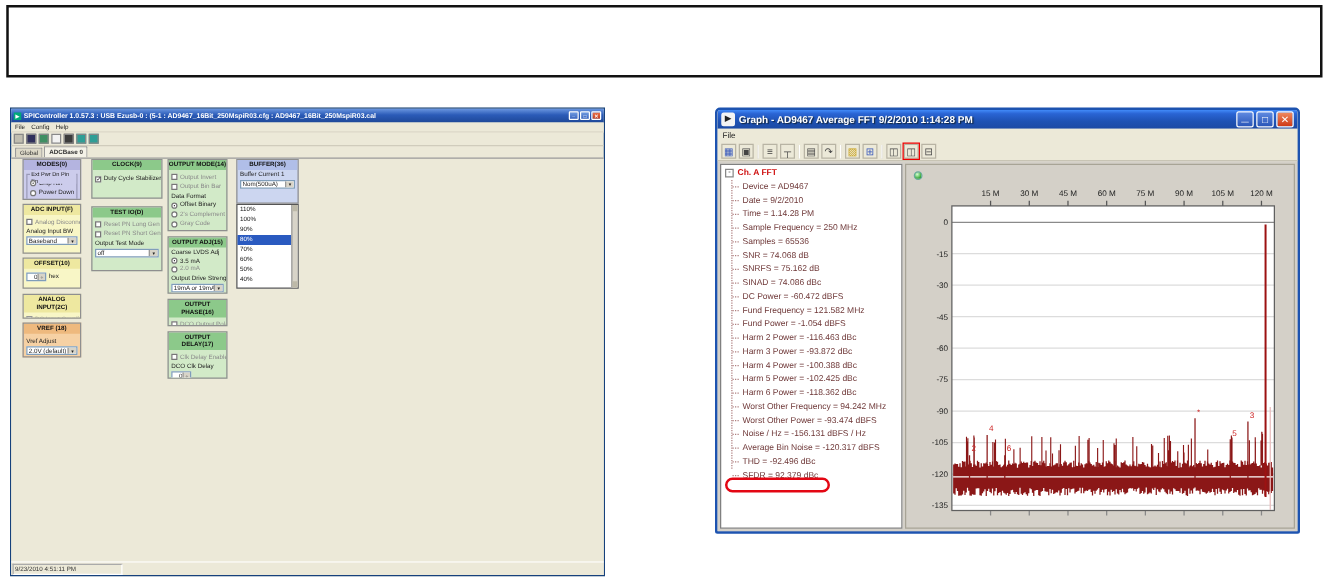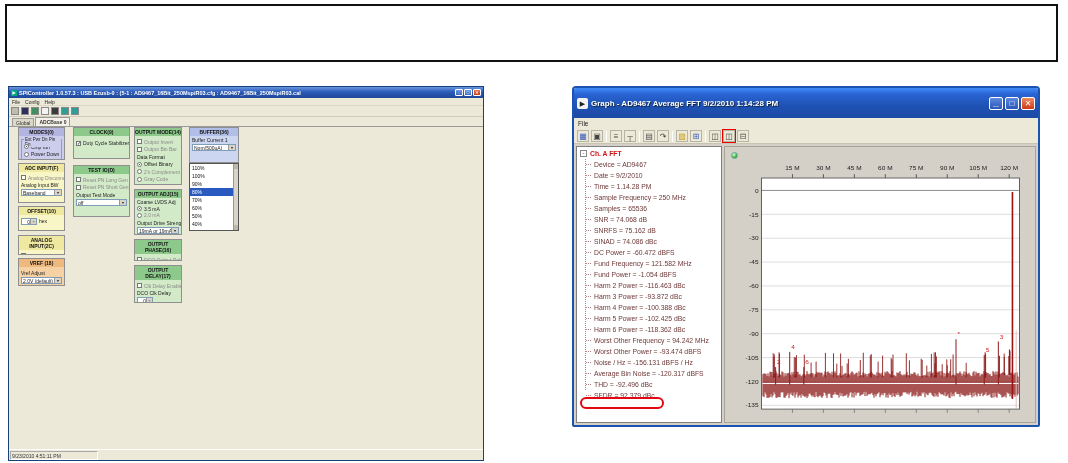--- a/index.html
+++ b/index.html
@@ -54,21 +54,21 @@
   .plbl { font-size:5px; margin:1.5px 0 0.5px 0; white-space:nowrap; }
   .ddlist { position:absolute; background:#fff; border:1px solid #555; font-size:5px; }
   .ddrow { height:8px; line-height:8px; padding-left:2px; color:#111; }
   .ddrow.hl { background:#2a5ac0; color:#fff; }
   .ddsb { position:absolute; right:0; top:0; bottom:0; width:5px; background:#d8d4c8; border-left:1px solid #999; }
   .ddsb::before, .ddsb::after { content:""; position:absolute; left:0; right:0; height:5px; background:#bdb9a8; }
   .ddsb::before{ top:0; } .ddsb::after{ bottom:0; }
 
   
   .gwin { position:absolute; left:572px; top:86px; width:468px; height:341px; border:2px solid #1d53b0; border-radius:4px 4px 2px 2px; background:#ece9d8; display:flex; flex-direction:column; overflow:hidden; }
-  .gtitle { height:30px; background:linear-gradient(180deg,#418af8 0%,#2a64d4 20%,#1e52b4 60%,#1c4aa4 100%); display:flex; align-items:center; padding:0 3px; gap:3px; }
+  .gtitle { height:15px; background:linear-gradient(180deg,#418af8 0%,#2a64d4 20%,#1e52b4 60%,#1c4aa4 100%); display:flex; align-items:center; padding:0 3px; gap:3px; }
   .gtitle .gicon { width:11px; height:11px; background:#f4f4f4; border-radius:2px; color:#222; font-size:7px; line-height:11px; text-align:center; }
   .gtitle .ttl { color:#fff; font-size:8px; font-weight:bold; text-shadow:1px 1px 1px #123; flex:1; white-space:nowrap; overflow:hidden; }
   .gbtn { width:14px; height:13px; border:1px solid #fff; border-radius:2px; background:linear-gradient(180deg,#5f8ae0,#2a56b8); position:relative; color:#fff; }
   .gbtn::after { position:absolute; inset:0; text-align:center; font-size:8px; line-height:12px; }
   .gbtn.min::after{ content:"—"; font-size:6px; line-height:16px; }
   .gbtn.max::after{ content:"□"; }
   .gbtn.cls { background:linear-gradient(180deg,#ee8a60,#cf3916); }
   .gbtn.cls::after{ content:"✕"; }
   .gmenu { height:11px; display:flex; align-items:center; padding:0 4px; font-size:6.5px; color:#222; background:#ece9d8; }
   .gtools { height:15px; display:flex; align-items:center; gap:2px; padding:0 3px; background:#ece9d8; border-bottom:1px solid #c8c4b4; }

